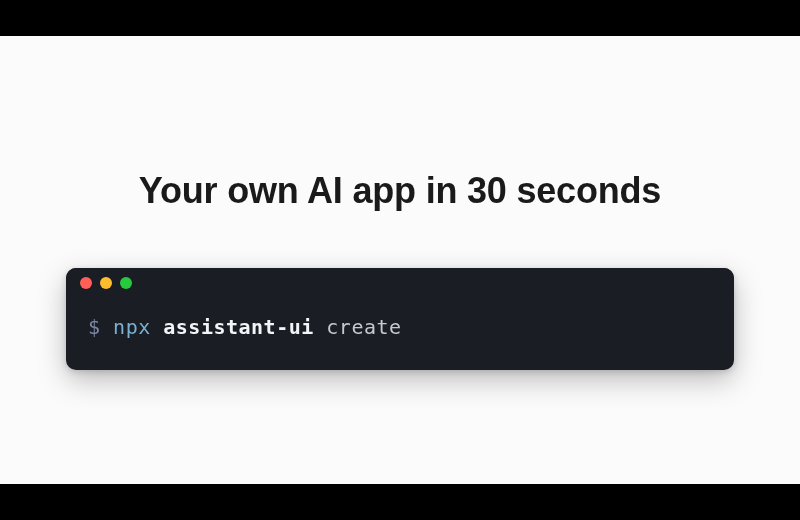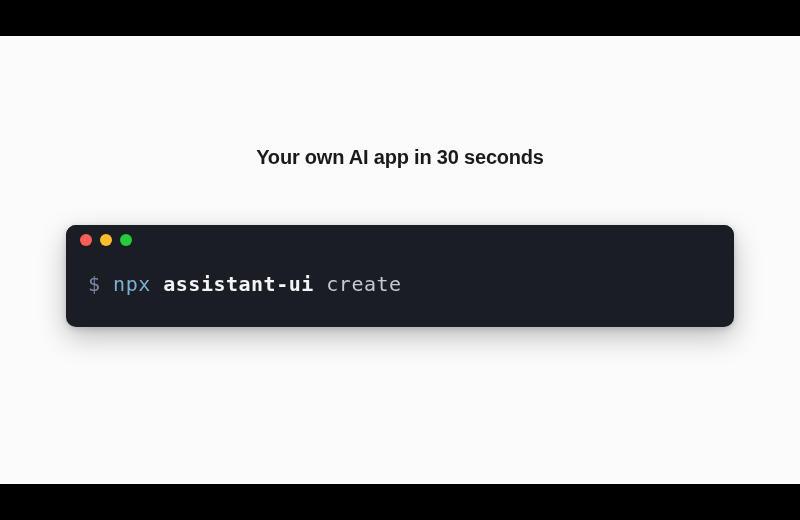--- a/index.html
+++ b/index.html
@@ -18,25 +18,26 @@
     .stage {
       flex: 1;
       background: #fbfbfb;
       display: flex;
       flex-direction: column;
       align-items: center;
       justify-content: flex-start;
       padding-top: 110px;
     }
     .headline {
-      font-size: 20px;
+      font-size: 36px;
       font-weight: 700;
       color: #1a1a1a;
       letter-spacing: -0.2px;
       margin-bottom: 56px;
+      margin-top: 24px;
     }
     .terminal {
       width: 668px;
       background: #1a1d23;
       border-radius: 10px;
       box-shadow: 0 10px 28px rgba(0,0,0,0.25), 0 2px 6px rgba(0,0,0,0.15);
       overflow: hidden;
     }
     .titlebar {
       height: 30px;

